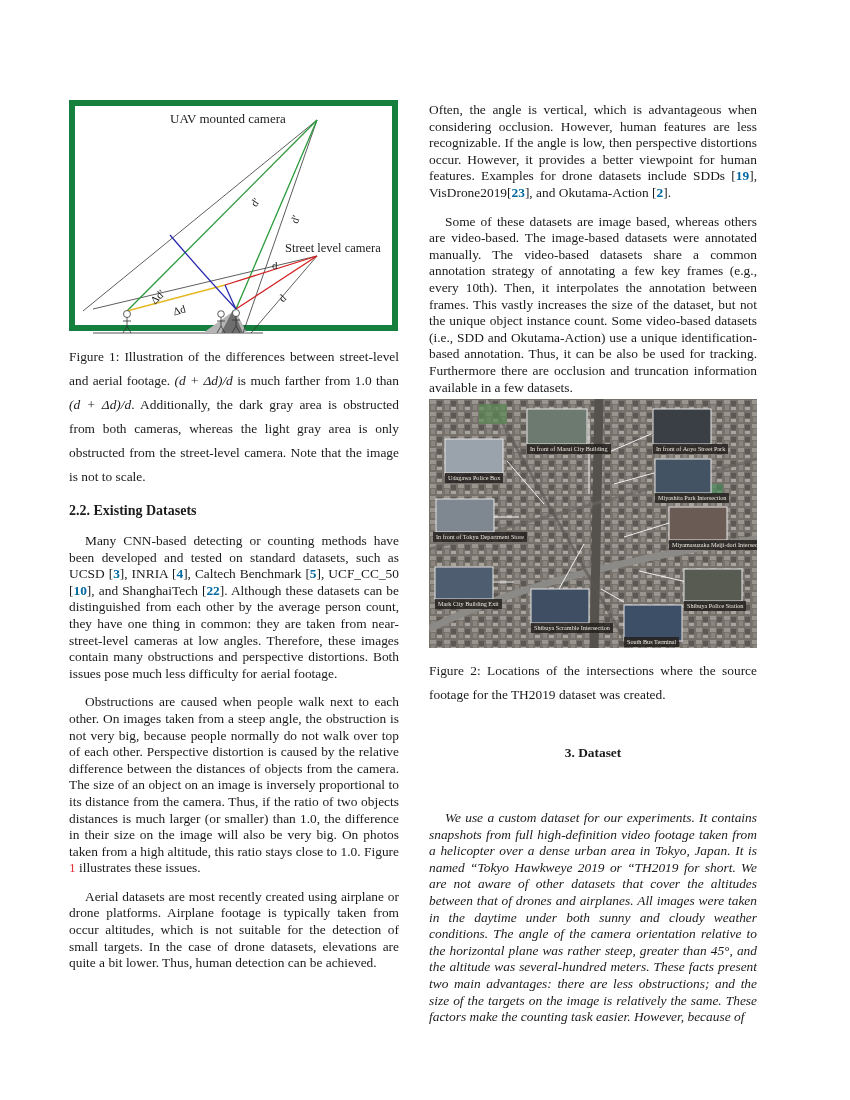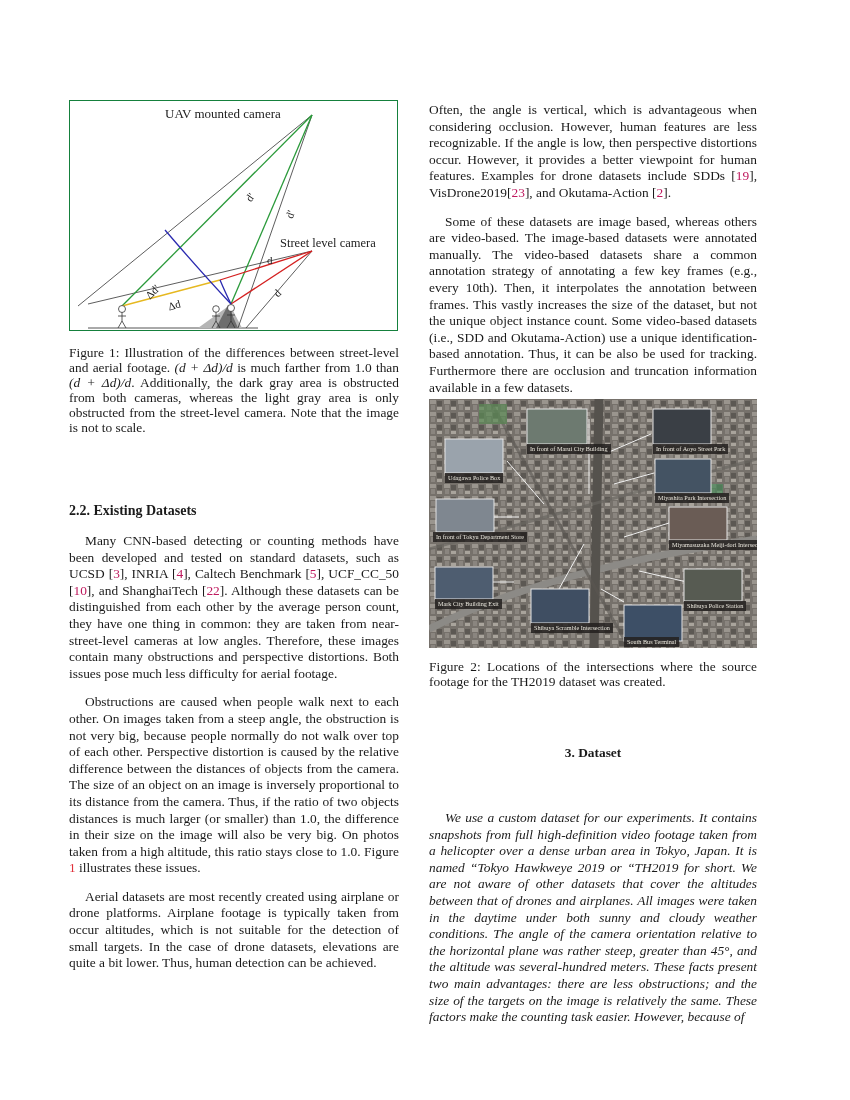--- a/index.html
+++ b/index.html
@@ -3,27 +3,27 @@
 <meta charset="utf-8">
 <style>
   html, body { margin: 0; padding: 0; background: #ffffff; }
   body { width: 850px; height: 1100px; position: relative; overflow: hidden;
          font-family: "Liberation Serif", "DejaVu Serif", serif; color: #1a1a1a; }
   .col { position: absolute; font-size: 13.4px; line-height: 16.6px; text-align: justify; }
   .col-left { left: 69px; width: 330px; }
   .col-right { left: 429px; width: 328px; }
   p { margin: 0; hyphens: auto; }
   p.indent { text-indent: 16px; margin-top: 12px; }
-  .cite { color: #be185d; }
+  .cite { color: #0369a1; font-weight: bold; }
   .ref-red { color: #e0303a; }
   h2 { font-size: 14px; font-weight: bold; margin: 0; line-height: 20px; }
-  .caption { font-size: 13.4px; line-height: 15px; text-align: justify; }
+  .caption { font-size: 13.4px; line-height: 24px; text-align: justify; }
   .math { font-style: italic; }
   .fig1 { position: absolute; left: 69px; top: 100px; width: 329px; height: 231px;
-          border: 1px solid #15803d; box-sizing: border-box; background: #fff; }
+          border: 6px solid #15803d; box-sizing: border-box; background: #fff; }
   .fig2 { position: absolute; left: 429px; top: 399px; width: 328px; height: 249px;
           background: #6e6a66; overflow: hidden; }
   .label { position: absolute; background: rgba(35,32,30,0.85); color: #e9e6dc;
            font-size: 6.2px; line-height: 7.5px; padding: 1px 3px; white-space: nowrap;
            font-family: "Liberation Serif", serif; }
 </style>
 </head>
 <body>
 
 <div class="fig1">

